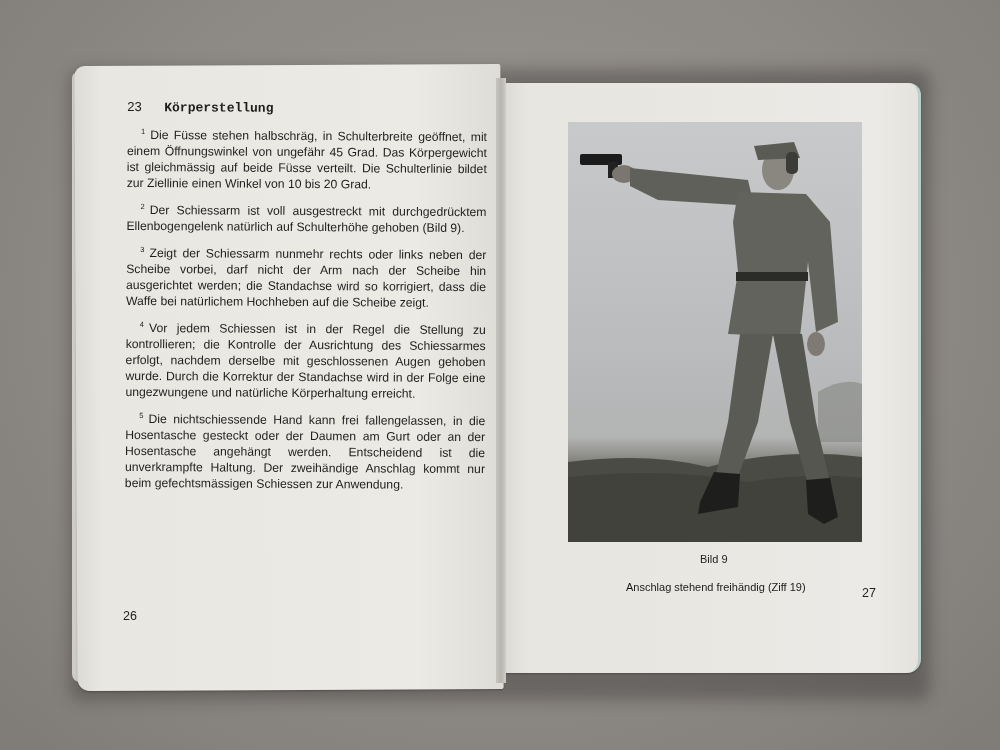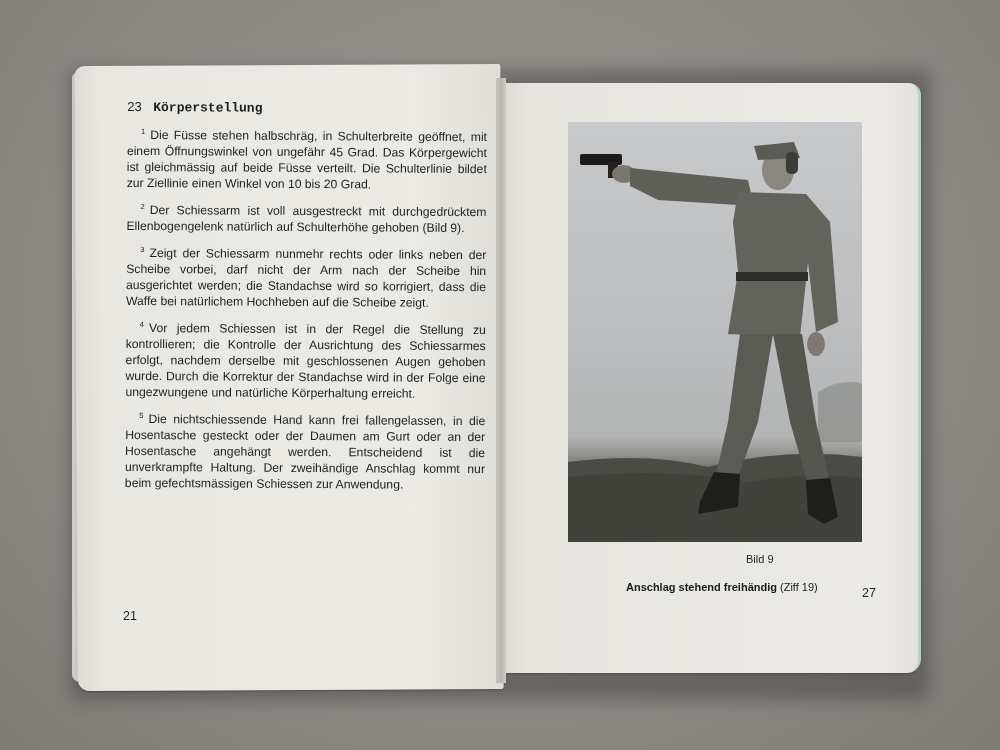--- a/index.html
+++ b/index.html
@@ -39,35 +39,35 @@
     .gutter {
       position:absolute; left:496px; top:78px; width:10px; height:605px;
       background:linear-gradient(90deg,#c6c4be,#b7b5ae,#cfcdc7);
     }
     .text-block {
       position:absolute; left:126px; top:100px; width:360px;
       color:#1d1d1d; font-size:12.2px; line-height:16px;
       transform:rotate(0.35deg);
     }
     .heading { font-size:13px; margin-bottom:8px; }
-    .heading .num { font-weight:normal; margin-right:8px; }
+    .heading .num { font-weight:normal; margin-right:19px; }
     .heading .title { font-weight:bold;font-family:Liberation Mono, monospace; }
     .para { margin:0 0 8px 0; text-align:justify; }
     .para .sup { font-size:7.5px; vertical-align:5px; margin-right:5px; margin-left:14px; }
     .page-num-left { position:absolute; left:123px; top:609px; font-size:12.5px; color:#1e1e1e; }
     .page-num-right { position:absolute; left:862px; top:586px; font-size:12.5px; color:#1e1e1e; }
     .photo {
       position:absolute; left:568px; top:122px; width:294px; height:420px;
       background:linear-gradient(180deg,#c7c9ca 0%,#bcbec0 45%,#b3b4b4 75%,#7a7a72 82%,#4e4f49 100%);
       overflow:hidden;
     }
     .photo svg { position:absolute; left:0; top:0; }
-    .caption-bild { position:absolute; left:700px; top:553px; font-size:11px; color:#222;margin-left:46px; }
+    .caption-bild { position:absolute; left:700px; top:553px; font-size:11px; color:#222; }
     .caption-main { position:absolute; left:626px; top:581px; font-size:11px; color:#1a1a1a; }
-    .caption-main b { font-weight:bold; }
+    .caption-main b { font-weight:normal; }
   </style>
 </head>
 <body>
 
 <div class="backdrop"></div>
 <div class="book-shadow"></div>
 <div class="page-left-edge"></div>
 
 <div class="page page-left"></div>
 <div class="page page-right"></div>
@@ -88,21 +88,21 @@
     <span class="sup">3</span><span>Zeigt der Schiessarm nunmehr rechts oder links neben der Scheibe vorbei, darf nicht der Arm nach der Scheibe hin ausgerichtet werden; die Standachse wird so korrigiert, dass die Waffe bei natürlichem Hochheben auf die Scheibe zeigt.</span>
   </p>
   <p class="para">
     <span class="sup">4</span><span>Vor jedem Schiessen ist in der Regel die Stellung zu kontrollieren; die Kontrolle der Ausrichtung des Schiessarmes erfolgt, nachdem derselbe mit geschlossenen Augen gehoben wurde. Durch die Korrektur der Standachse wird in der Folge eine ungezwungene und natürliche Körperhaltung erreicht.</span>
   </p>
   <p class="para">
     <span class="sup">5</span><span>Die nichtschiessende Hand kann frei fallengelassen, in die Hosentasche gesteckt oder der Daumen am Gurt oder an der Hosentasche angehängt werden. Entscheidend ist die unverkrampfte Haltung. Der zweihändige Anschlag kommt nur beim gefechtsmässigen Schiessen zur Anwendung.</span>
   </p>
 </div>
 
-<div class="page-num-left">21</div>
+<div class="page-num-left">26</div>
 
 <div class="photo">
   <svg width="294" height="420" viewBox="0 0 294 420">
 
     <path d="M0 340 Q80 330 140 345 Q220 325 294 335 L294 420 L0 420 Z" fill="#4a4b45"></path>
     <path d="M0 355 Q100 345 180 360 Q240 350 294 356 L294 420 L0 420Z" fill="#3e3f3a" opacity="0.7"></path>
 
     <path d="M250 270 Q275 255 294 262 L294 320 L250 320 Z" fill="#8c8d8a" opacity="0.7"></path>
 
     <rect x="12" y="32" width="42" height="11" rx="2" fill="#1b1b1b"></rect>

